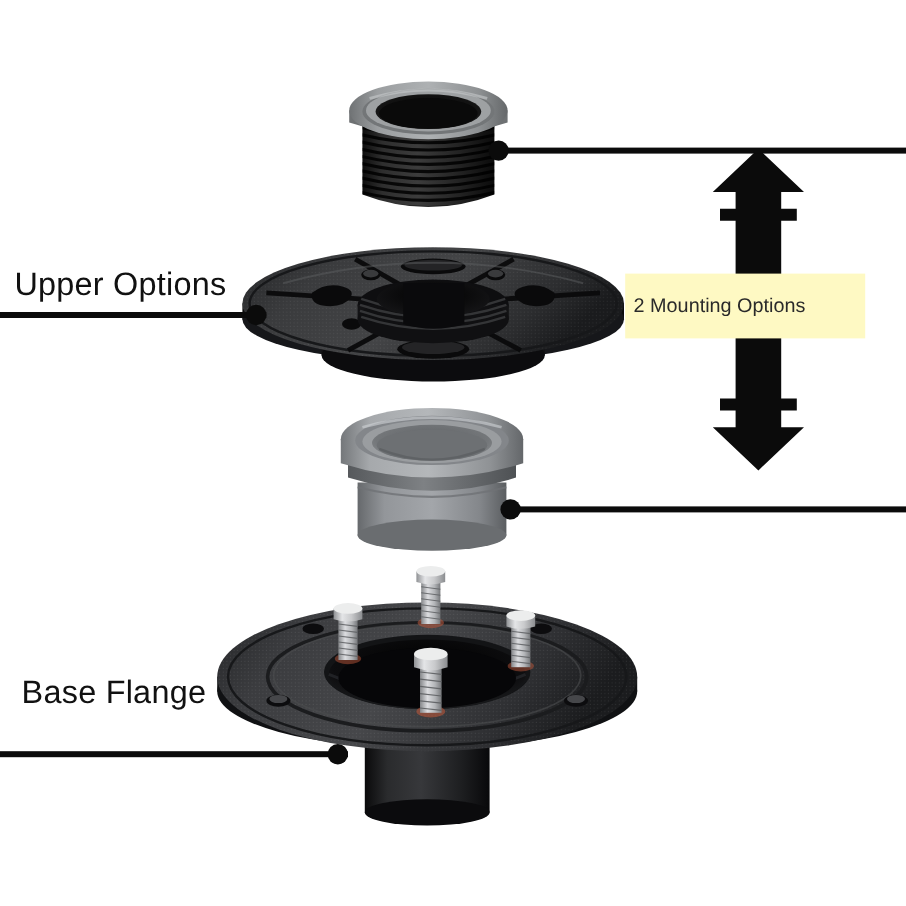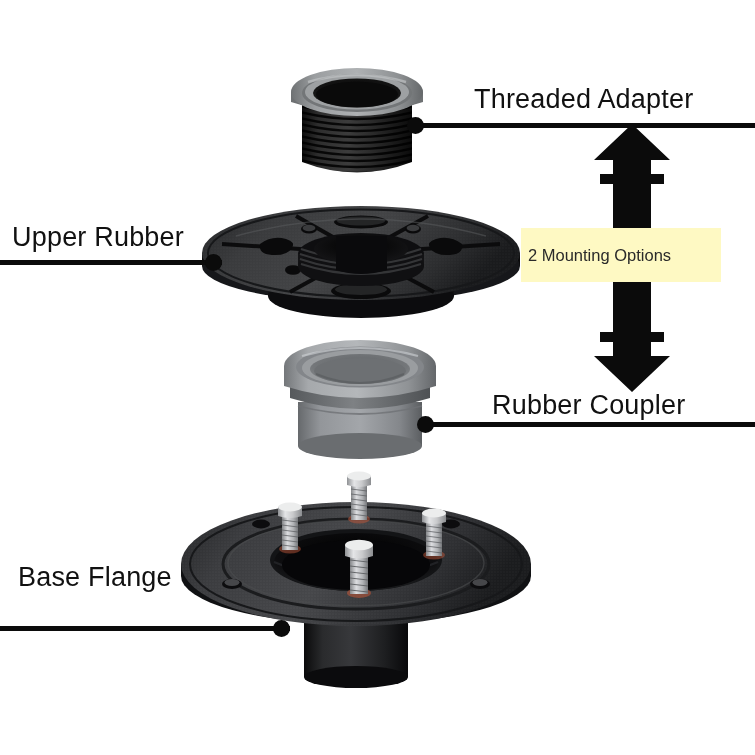--- a/index.html
+++ b/index.html
@@ -414,29 +414,27 @@
       <path d="M44,2
                L82,38 L63,38 L63,52 L76,52 L76,62
                L63,62 L63,210 L76,210 L76,220 L63,220 L63,234
                L82,234 L44,270 L6,234 L25,234 L25,220 L12,220 L12,210
                L25,210 L25,62 L12,62 L12,52 L25,52 L25,38 L6,38 Z" fill="#0b0b0b"></path>
     </svg>
   </div>
 
   <div class="leader-line" style="left:415px; top:123px; width:340px;"></div>
   <div class="leader-dot" style="left:407px; top:117px;"></div>
-  <div class="part-label" style="left:474px; top:84px;">Threaded Adapter</div>
 
   <div class="leader-line" style="left:0px; top:260px; width:222px;"></div>
   <div class="leader-dot" style="left:205px; top:254px;"></div>
-  <div class="part-label" style="left:12px; top:222px;">Upper Rubber</div>
+  <div class="part-label" style="left:12px; top:222px;">Upper Options</div>
 
   <div class="leader-line" style="left:425px; top:422px; width:330px;"></div>
   <div class="leader-dot" style="left:417px; top:416px;"></div>
-  <div class="part-label" style="left:492px; top:390px;">Rubber Coupler</div>
 
   <div class="leader-line" style="left:0px; top:626px; width:290px;"></div>
   <div class="leader-dot" style="left:273px; top:620px;"></div>
   <div class="part-label" style="left:18px; top:562px;">Base Flange</div>
 
   <div class="note-box">
     <div class="note-line">2 Mounting Options</div>
   </div>
 
 </div>

